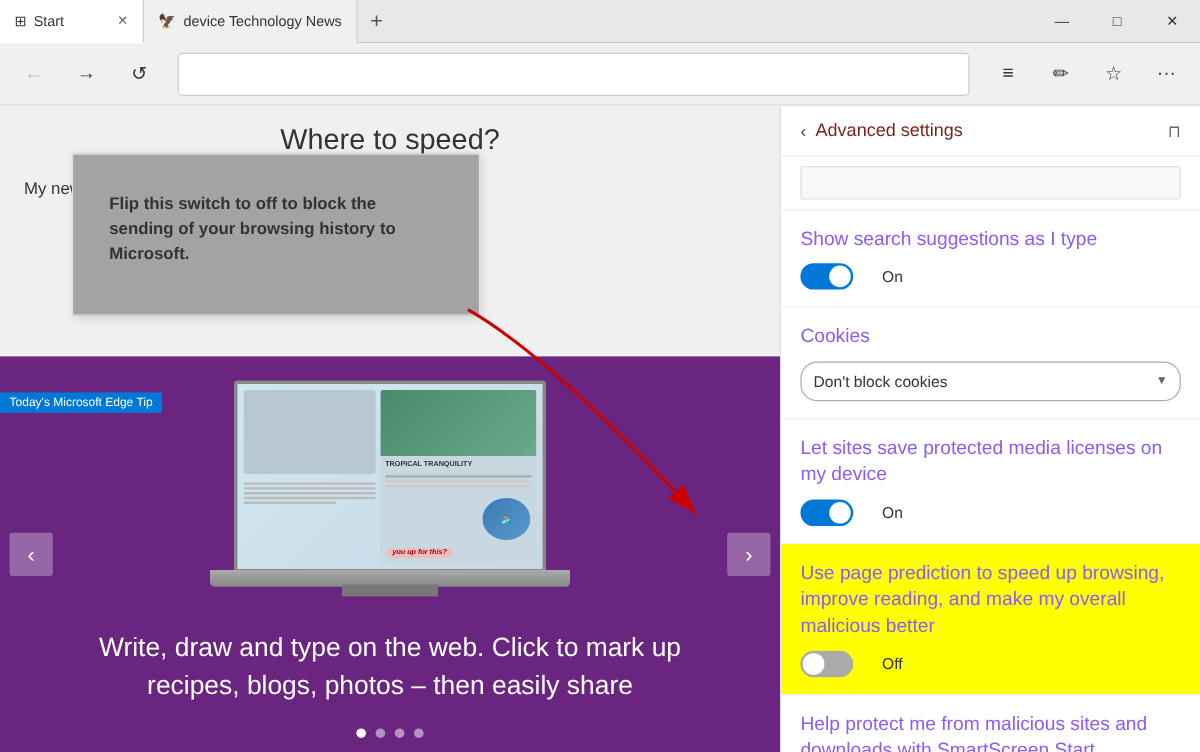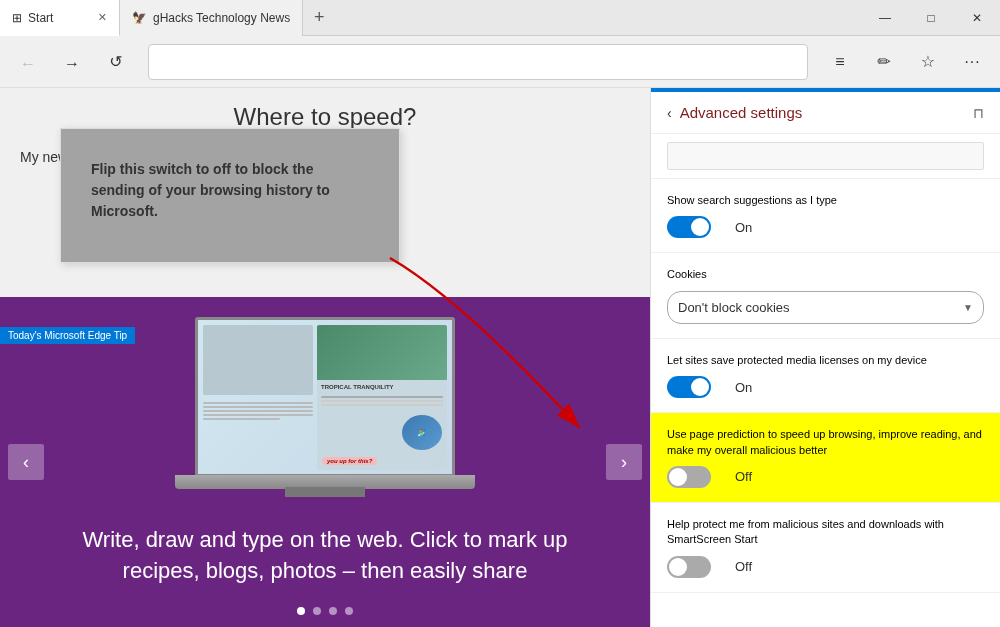--- a/index.html
+++ b/index.html
@@ -274,22 +274,22 @@
     }
     .panel-content {
       padding: 0;
       flex: 1;
     }
     .setting-item {
       padding: 14px 16px;
       border-bottom: 1px solid #f0f0f0;
     }
     .setting-label {
-      font-size: 11px;
-      color: #000000;
+      font-size: 16px;
+      color: #8b5cf6;
       line-height: 1.4;
       margin-bottom: 8px;
     }
 
     
     .toggle-row {
       display: flex;
       align-items: center;
       gap: 24px;
     }
@@ -358,21 +358,21 @@
 <body>
 
 <div class="title-bar">
   <div class="tab active">
     <span>⊞</span>
     <span>Start</span>
     <span class="tab-close">✕</span>
   </div>
   <div class="tab">
     <span>🦅</span>
-    <span>gHacks Technology News</span>
+    <span>device Technology News</span>
   </div>
   <div class="tab-new">+</div>
   <div class="window-controls">
     <div class="win-btn">—</div>
     <div class="win-btn">□</div>
     <div class="win-btn close">✕</div>
   </div>
 </div>
 
 <div class="toolbar">

